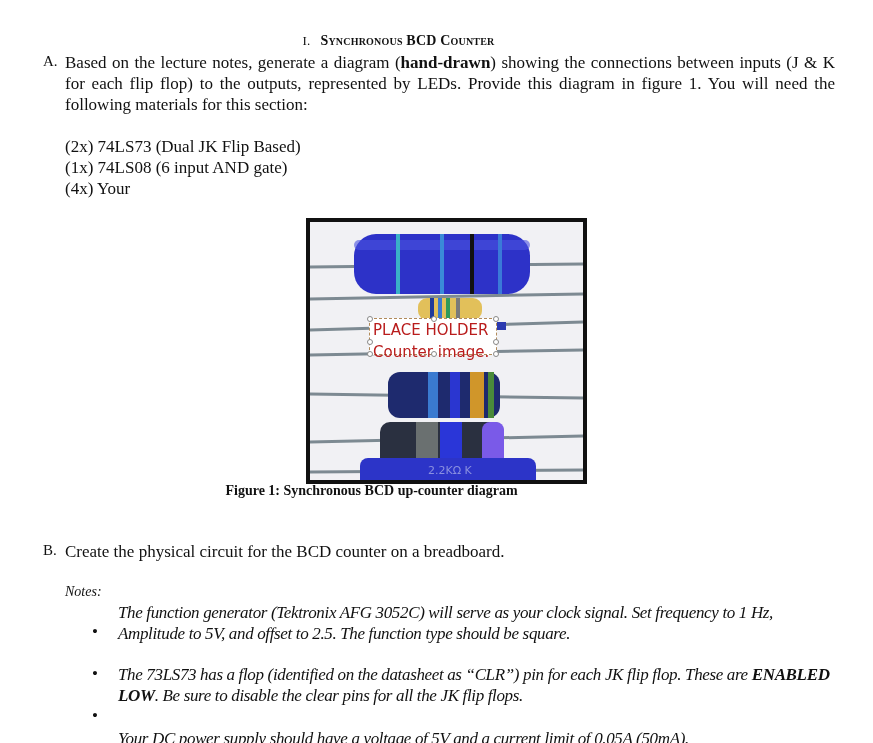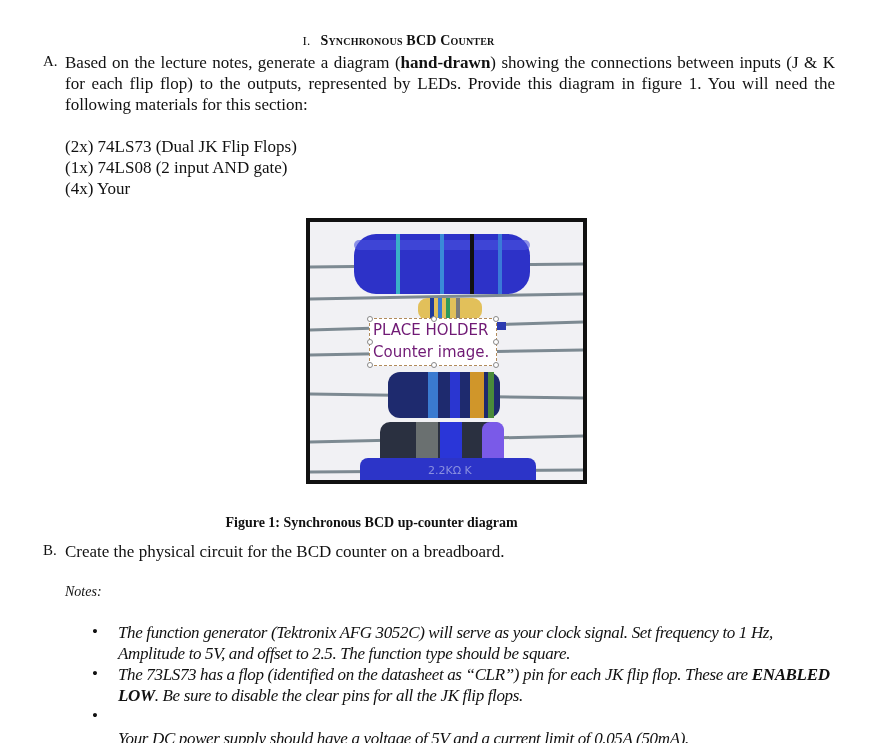--- a/index.html
+++ b/index.html
@@ -9,45 +9,45 @@
   .heading { left:0; width:797px; top:33px; text-align:center; font-size:13px; font-weight:bold; letter-spacing:0.2px; }
   .heading .num { font-weight:normal; margin-right:10px; }
   .heading .sc { font-variant:small-caps; font-size:14px; }
   .para { font-size:17px; line-height:21px;font-family:Liberation Serif, serif; }
   .label { font-size:15px; font-variant:small-caps; }
   .secA-label { left:43px; top:53px; }
   .secA-text { left:65px; top:52px; width:770px; text-align:justify; }
   .mat { left:65px; font-size:17px; line-height:21px; }
   .figure { left:306px; top:218px; width:281px; height:266px; box-sizing:border-box;
             border:4px solid #111; background:#f3f3f5; overflow:hidden; }
-  .caption { left:0; width:743px; top:515px; text-align:center; font-size:14px; font-weight:bold; }
+  .caption { left:0; width:743px; top:483px; text-align:center; font-size:14px; font-weight:bold; }
   .secB-label { left:43px; top:542px; }
   .secB-text { left:65px; top:541px;text-align:right; }
   .notes { left:65px; top:584px; font-style:italic; font-size:14px; }
   .bullet { left:92px; font-size:17px; }
   .btext { left:118px; width:720px; font-style:italic; font-size:17px; line-height:21px; letter-spacing:-0.35px; }
-  .placeholder { position:absolute; left:59px; top:96px; width:128px; height:48px; background:#ffffff;
+  .placeholder { position:absolute; left:59px; top:96px; width:128px; height:37px; background:#ffffff;
                  border:1px dashed #b08a5a; box-sizing:border-box; font-family:"DejaVu Sans", sans-serif;
-                 font-size:15px; line-height:22px; color:#701a75; padding-left:3px; }
+                 font-size:15px; line-height:22px; color:#b91c1c; padding-left:3px; }
   .handle { position:absolute; width:4px; height:4px; border:1px solid #888; background:#fff; border-radius:50%; }
 </style>
 </head>
 <body>
 
 <div class="abs heading">
   <span class="num">I.</span><span class="sc">Synchronous BCD Counter</span>
 </div>
 
 <div class="abs label secA-label">A.</div>
 <div class="abs para secA-text">
   <span>Based on the lecture notes, generate a diagram (</span><b>hand-drawn</b><span>) showing the connections between inputs (J &amp; K for each flip flop) to the outputs, represented by LEDs. Provide this diagram in figure 1.  You will need the following materials for this section:</span>
 </div>
 
-<div class="abs mat" style="top:136px">(2x) 74LS73 (Dual JK Flip Flops)</div>
-<div class="abs mat" style="top:157px">(1x) 74LS08 (2 input AND gate)</div>
+<div class="abs mat" style="top:136px">(2x) 74LS73 (Dual JK Flip Based)</div>
+<div class="abs mat" style="top:157px">(1x) 74LS08 (6 input AND gate)</div>
 <div class="abs mat" style="top:178px">(4x) Your</div>
 
 <div class="abs figure">
   <svg width="273" height="258" viewBox="0 0 273 258">
     <rect x="0" y="0" width="273" height="258" fill="#f1f1f4"></rect>
 
     <g stroke="#7d8a92" stroke-width="3" fill="none">
       <line x1="0" y1="45" x2="273" y2="42"></line>
       <line x1="0" y1="77" x2="273" y2="72"></line>
       <line x1="0" y1="108" x2="273" y2="100"></line>
@@ -101,21 +101,21 @@
 </div>
 
 <div class="abs caption">Figure 1: Synchronous BCD up-counter diagram</div>
 
 <div class="abs label secB-label">B.</div>
 <div class="abs para secB-text">Create the physical circuit for the BCD counter on a breadboard.</div>
 
 <div class="abs notes">Notes:</div>
 
 <div class="abs bullet" style="top:622px">•</div>
-<div class="abs btext" style="top:622px">The function generator (Tektronix AFG 3052C) will serve as your clock signal. Set frequency to 1 Hz, Amplitude to 5V, and offset to 2.5. The function type should be square.</div>
+<div class="abs btext" style="top:602px">The function generator (Tektronix AFG 3052C) will serve as your clock signal. Set frequency to 1 Hz, Amplitude to 5V, and offset to 2.5. The function type should be square.</div>
 
 <div class="abs bullet" style="top:664px">•</div>
 <div class="abs btext" style="top:664px">
   <span>The 73LS73 has a flop (identified on the datasheet as “CLR”) pin for each JK flip flop. These are </span><b>ENABLED LOW</b><span>. Be sure to disable the clear pins for all the JK flip flops.</span>
 </div>
 
 <div class="abs bullet" style="top:706px">•</div>
 <div class="abs btext" style="top:728px">Your DC power supply should have a voltage of 5V and a current limit of 0.05A (50mA).</div>
 
 </body></html>

